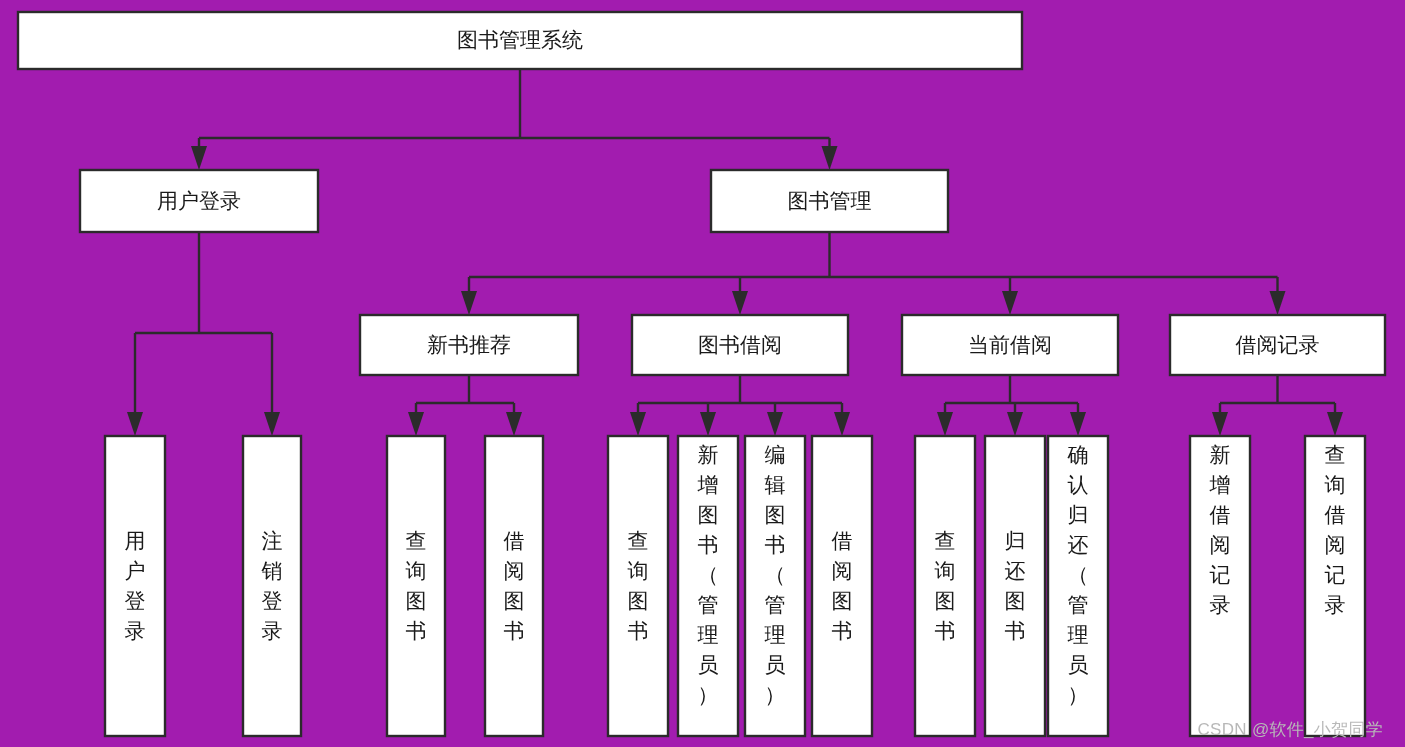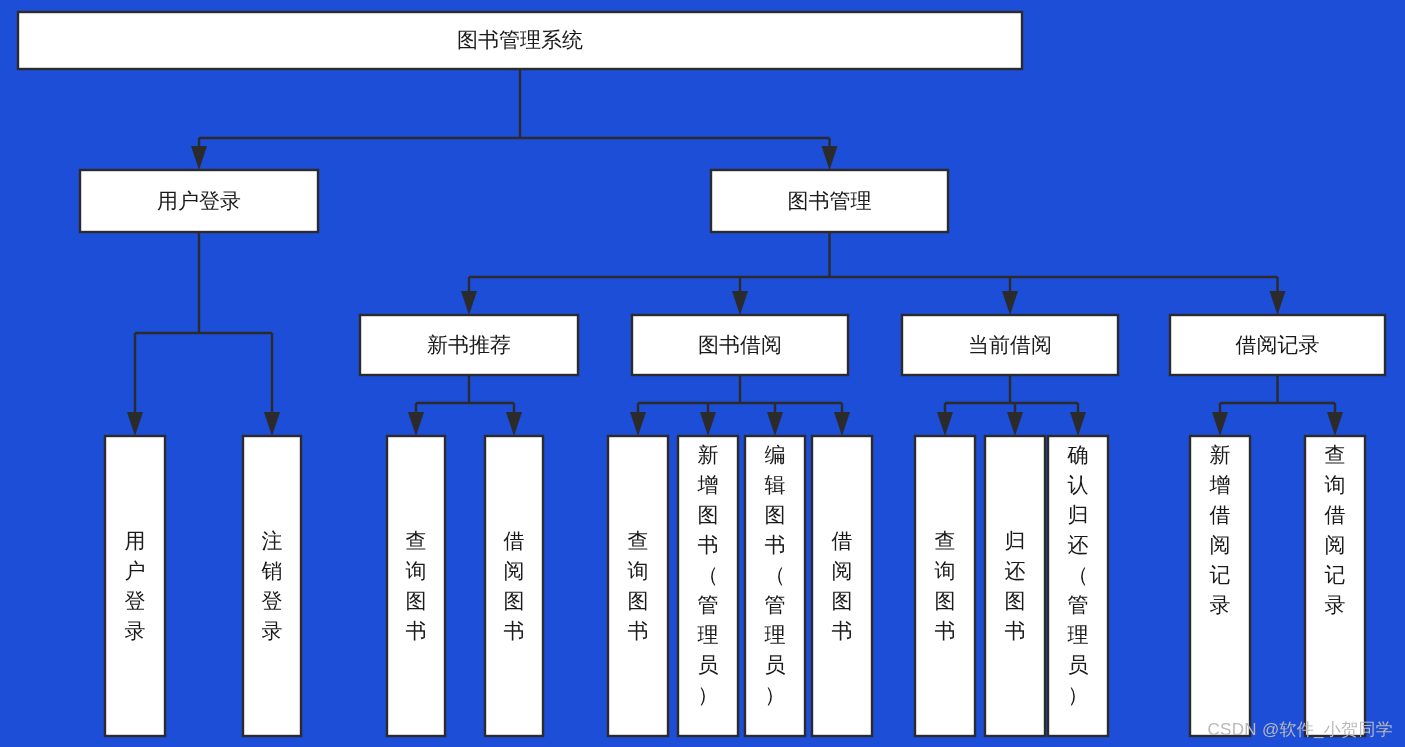--- a/index.html
+++ b/index.html
@@ -10,21 +10,21 @@
   body {
     width: 1405px;
     height: 747px;
     font-family: "Liberation Sans", "DejaVu Sans", sans-serif;
     overflow: hidden;
   }
   #diagram-root {
     position: relative;
     width: 1405px;
     height: 747px;
-    background: #1d4ed8;
+    background: #a21caf;
   }
   svg#tree-svg {
     position: absolute;
     left: 0;
     top: 0;
     width: 1405px;
     height: 747px;
   }
   .node-box {
     fill: #ffffff;
@@ -48,21 +48,21 @@
     dominant-baseline: middle;
   }
   .node-label-v {
     font-family: "Liberation Sans", "DejaVu Sans", sans-serif;
     font-size: 21px;
     fill: #1a1a1a;
     text-anchor: middle;
   }
   .watermark {
     position: absolute;
-    right: 12px;
+    right: 22px;
     bottom: 6px;
     font-family: "Liberation Sans", "DejaVu Sans", sans-serif;
     font-size: 17px;
     color: #b8b8b8;
     white-space: nowrap;
     letter-spacing: 0.3px;
   }
 </style>
 </head>
 <body>

